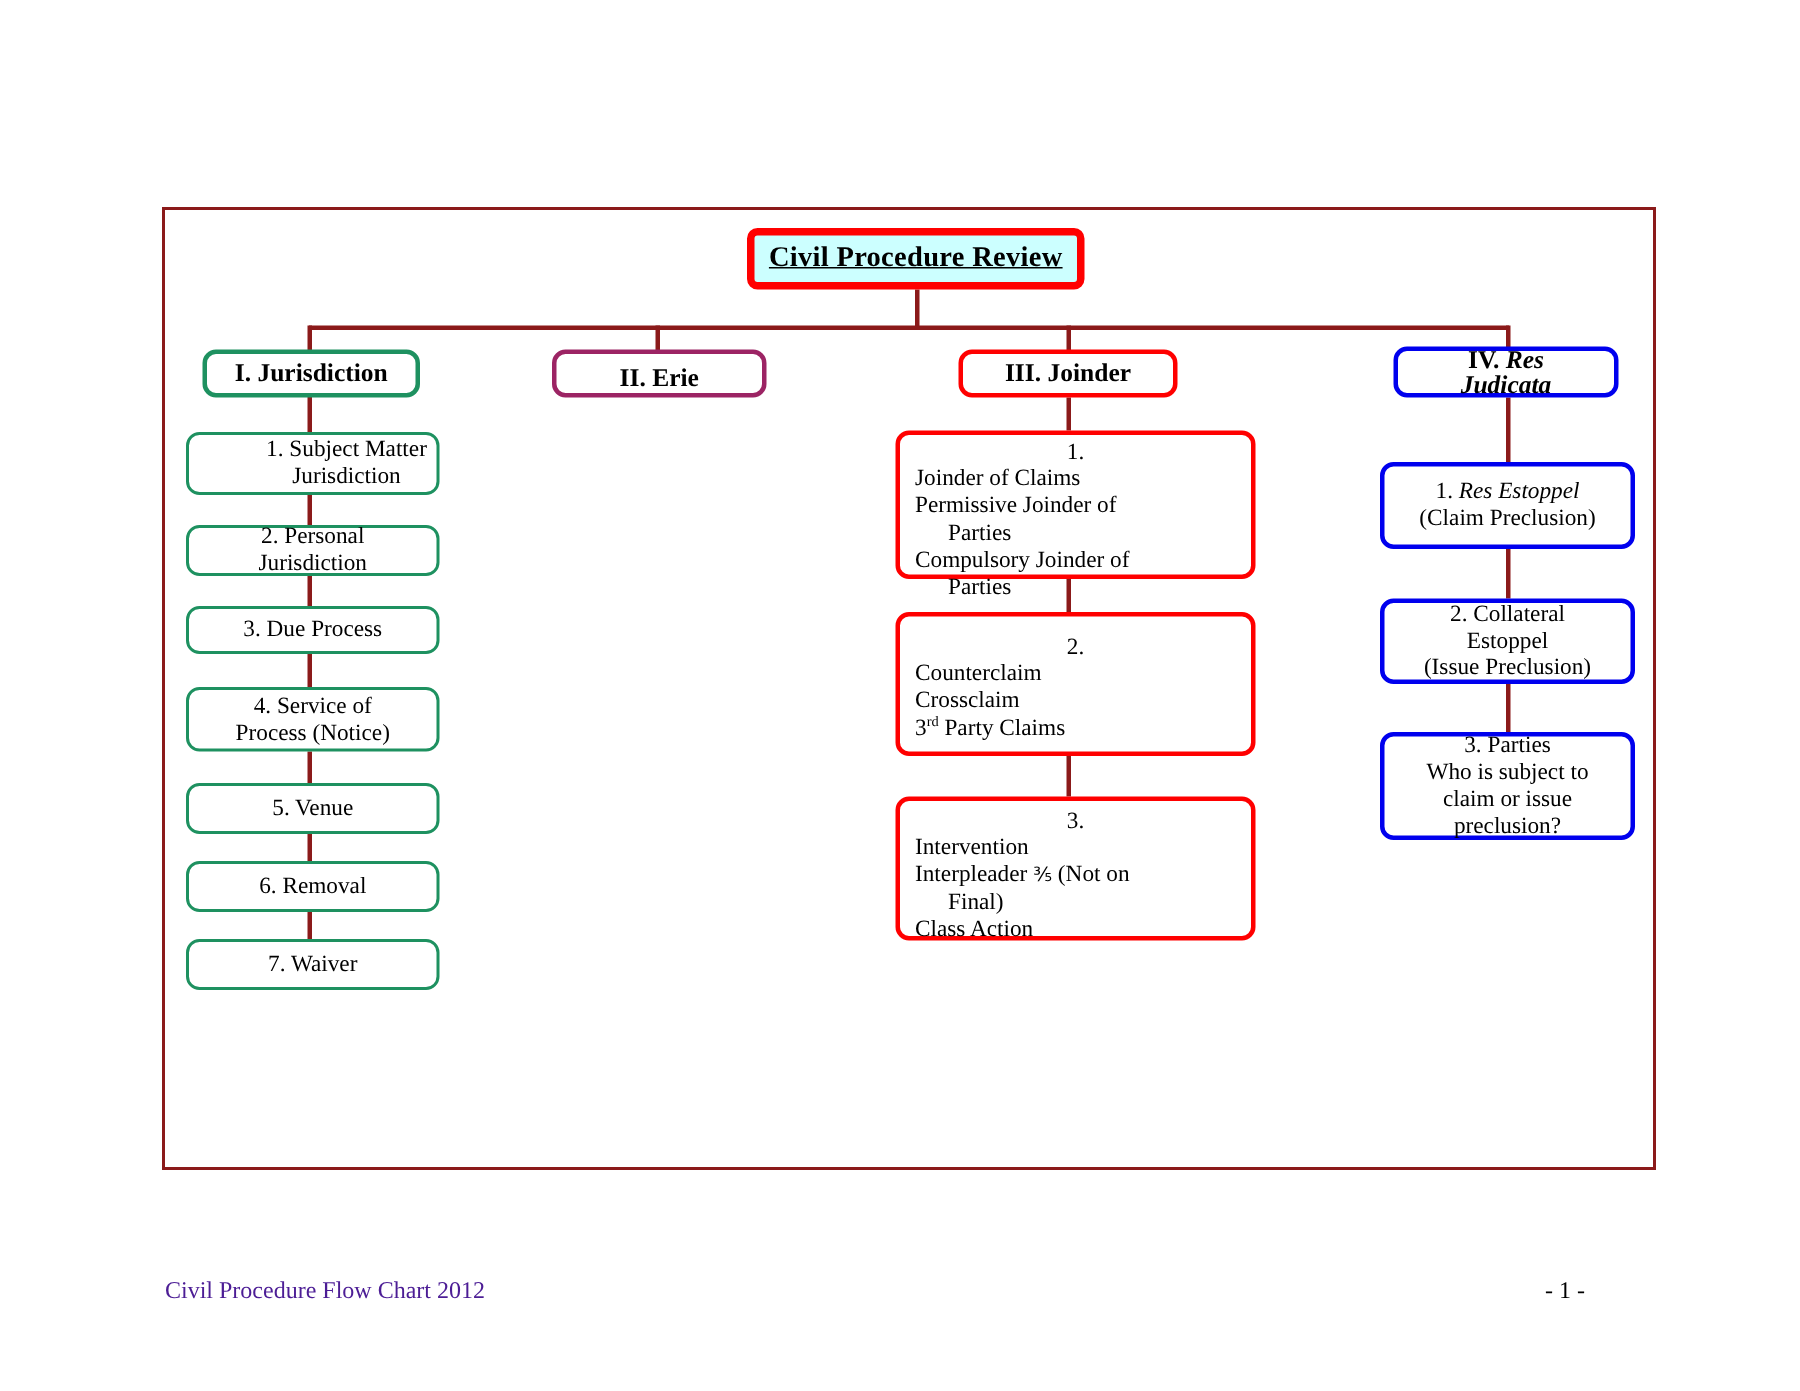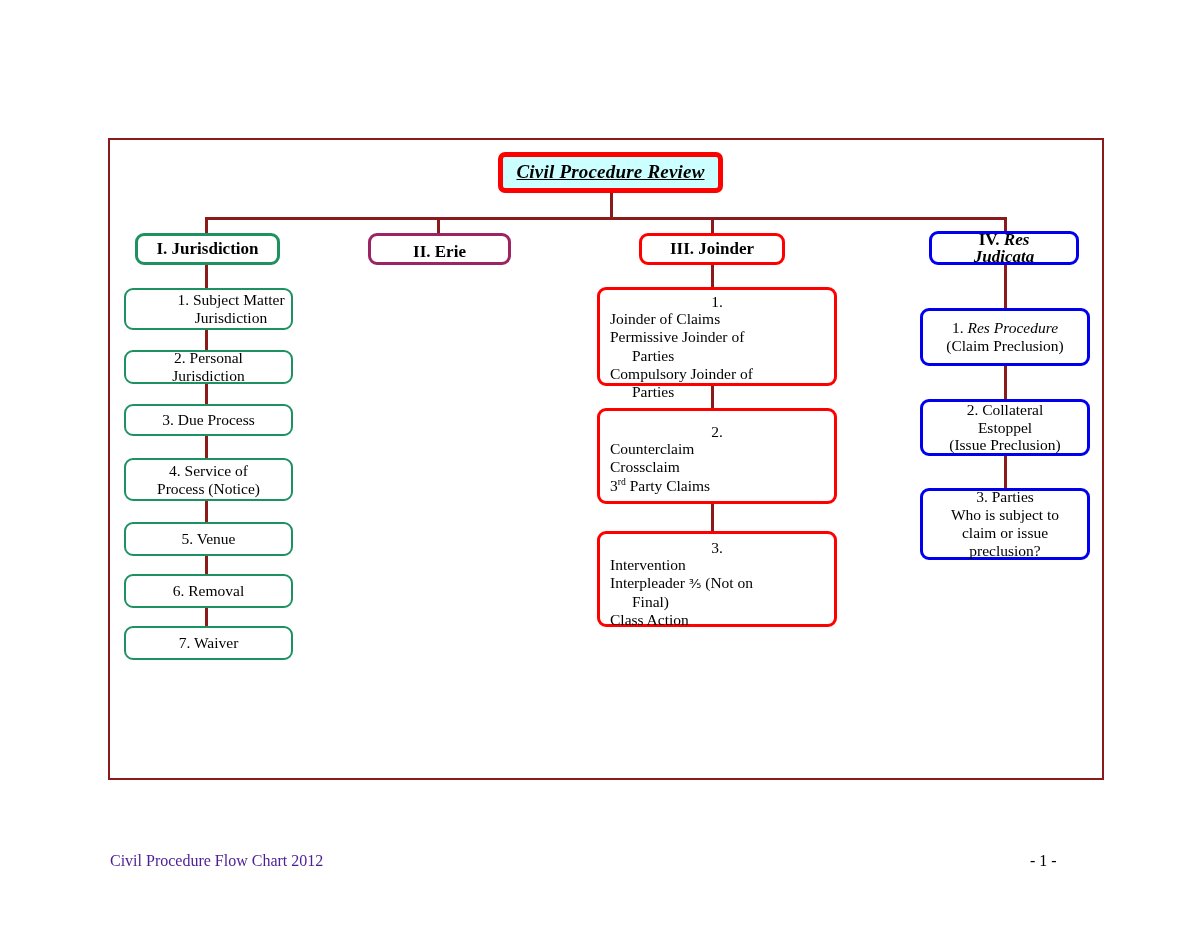--- a/index.html
+++ b/index.html
@@ -58,21 +58,20 @@
   }
 
   
   .box-title {
     border: 5px solid #FF0000;
     background: #CCFFFF;
     border-radius: 7px;
     font-weight: bold;
     font-size: 19px;
     letter-spacing: 0.2px;
-    font-style: italic;
   }
   .box-title .u { text-decoration: underline; }
 
   
   .box-cat {
     border-width: 3px;
     border-style: solid;
     font-weight: bold;
     font-size: 17px;
   }
@@ -246,21 +245,21 @@
   <div class="box box-leaf leaf-red box-joinder" style="left:597px; top:531px; width:240px; height:96px; padding-top:6px;">
     <span class="num">3.</span>
     <span class="ln">Intervention</span>
     <span class="ln"><span>Interpleader </span><span class="sym">⅗</span><span> (Not on</span></span>
     <span class="ln ind">Final)</span>
     <span class="ln">Class Action</span>
   </div>
 
   <div class="box box-leaf leaf-blue" style="left:920px; top:308px; width:170px; height:58px;">
     <span>
-      <span>1. </span><span class="ital">Res Procedure</span><br>
+      <span>1. </span><span class="ital">Res Estoppel</span><br>
       <span>(Claim Preclusion)</span>
     </span>
   </div>
 
   <div class="box box-leaf leaf-blue" style="left:920px; top:399px; width:170px; height:57px;">
     <span>
       <span>2. Collateral</span><br>
       <span>Estoppel</span><br>
       <span>(Issue Preclusion)</span>
     </span>

